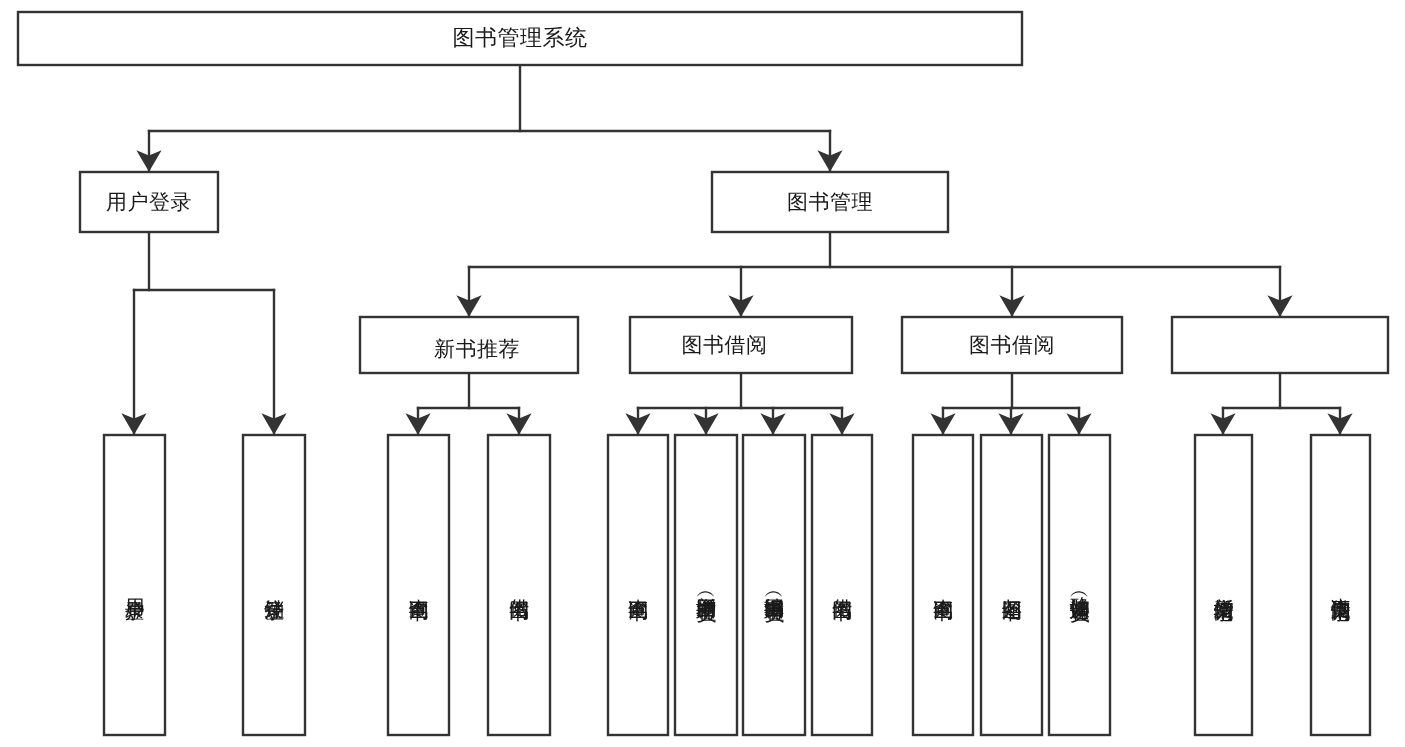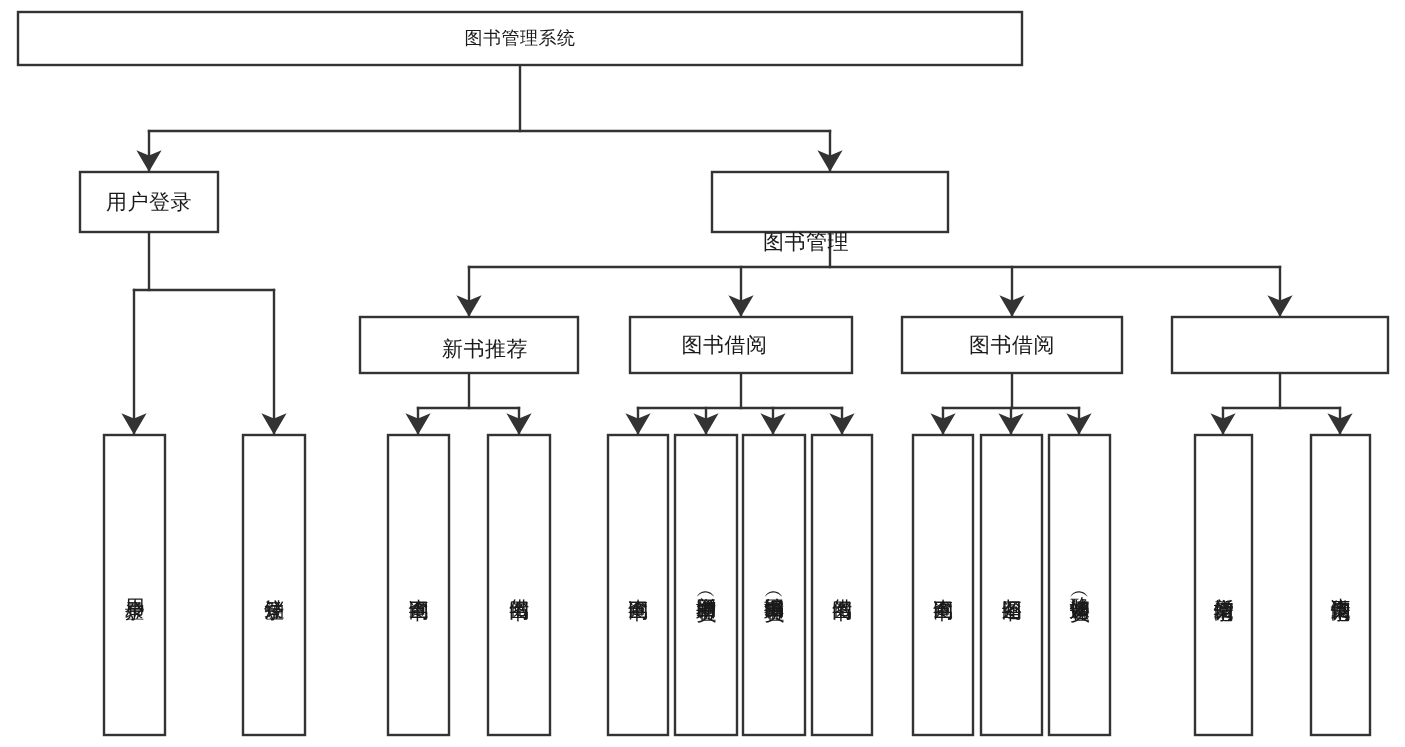--- a/index.html
+++ b/index.html
@@ -60,21 +60,21 @@
     letter-spacing: 0.5px;
   }
   .node-label.vertical {
     writing-mode: vertical-rl;
     text-orientation: upright;
     font-size: 20px;
     line-height: 1.18;
     letter-spacing: 1px;
   }
   .node-label.root {
-    font-size: 18px;
+    font-size: 22px;
   }
   .watermark {
     position: absolute;
     left: 1193px;
     top: 714px;
     font-size: 17px;
     color: #b5b5b5;
     font-family: "DejaVu Sans", "Liberation Sans", sans-serif;
     white-space: nowrap;
     letter-spacing: 0.3px;
@@ -174,23 +174,23 @@
     <rect class="node-box" x="981" y="435" width="61" height="300"></rect>
     <rect class="node-box" x="1049" y="435" width="61" height="300"></rect>
 
     <rect class="node-box" x="1195" y="435" width="57" height="300"></rect>
     <rect class="node-box" x="1311" y="435" width="59" height="300"></rect>
   </svg>
 
   <div class="node-label horizontal root" style="left:18px; top:12px; width:1004px; height:53px;">图书管理系统</div>
 
   <div class="node-label horizontal" style="left:80px; top:172px; width:138px; height:60px;">用户登录</div>
-  <div class="node-label horizontal" style="left:688px; top:172px; width:236px; height:60px;margin-top:40px;">图书管理</div>
-
-  <div class="node-label horizontal" style="left:376px; top:317px; width:218px; height:64px;border-radius:8px;">新书推荐</div>
+  <div class="node-label horizontal" style="left:712px; top:172px; width:236px; height:60px;">图书管理</div>
+
+  <div class="node-label horizontal" style="left:368px; top:317px; width:218px; height:64px;border-radius:8px;">新书推荐</div>
   <div class="node-label horizontal" style="left:630px; top:317px; width:189px; height:56px;">图书借阅</div>
   <div class="node-label horizontal" style="left:902px; top:317px; width:220px; height:56px;">图书借阅</div>
 
   <div class="node-label vertical" style="left:104px; top:435px; width:61px; height:300px;">用户登录</div>
   <div class="node-label vertical" style="left:243px; top:435px; width:62px; height:300px;">注销登录</div>
 
   <div class="node-label vertical" style="left:388px; top:435px; width:61px; height:300px;">查询图书</div>
   <div class="node-label vertical" style="left:488px; top:435px; width:62px; height:300px;">借阅图书</div>
 
   <div class="node-label vertical" style="left:608px; top:435px; width:60px; height:300px;">查询图书</div>

